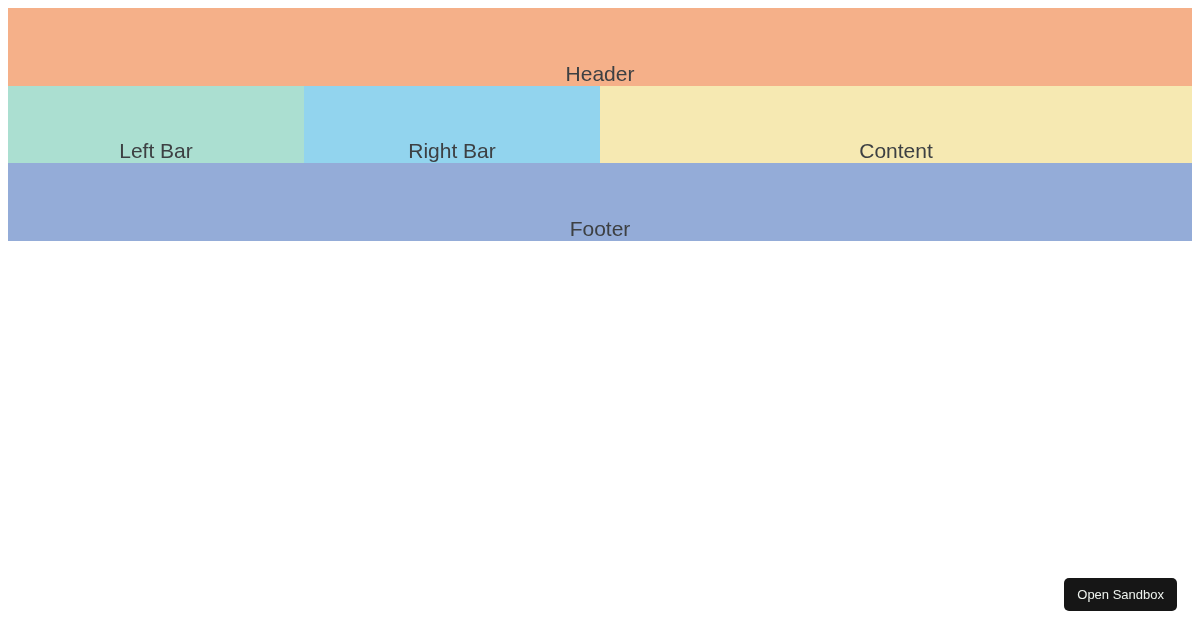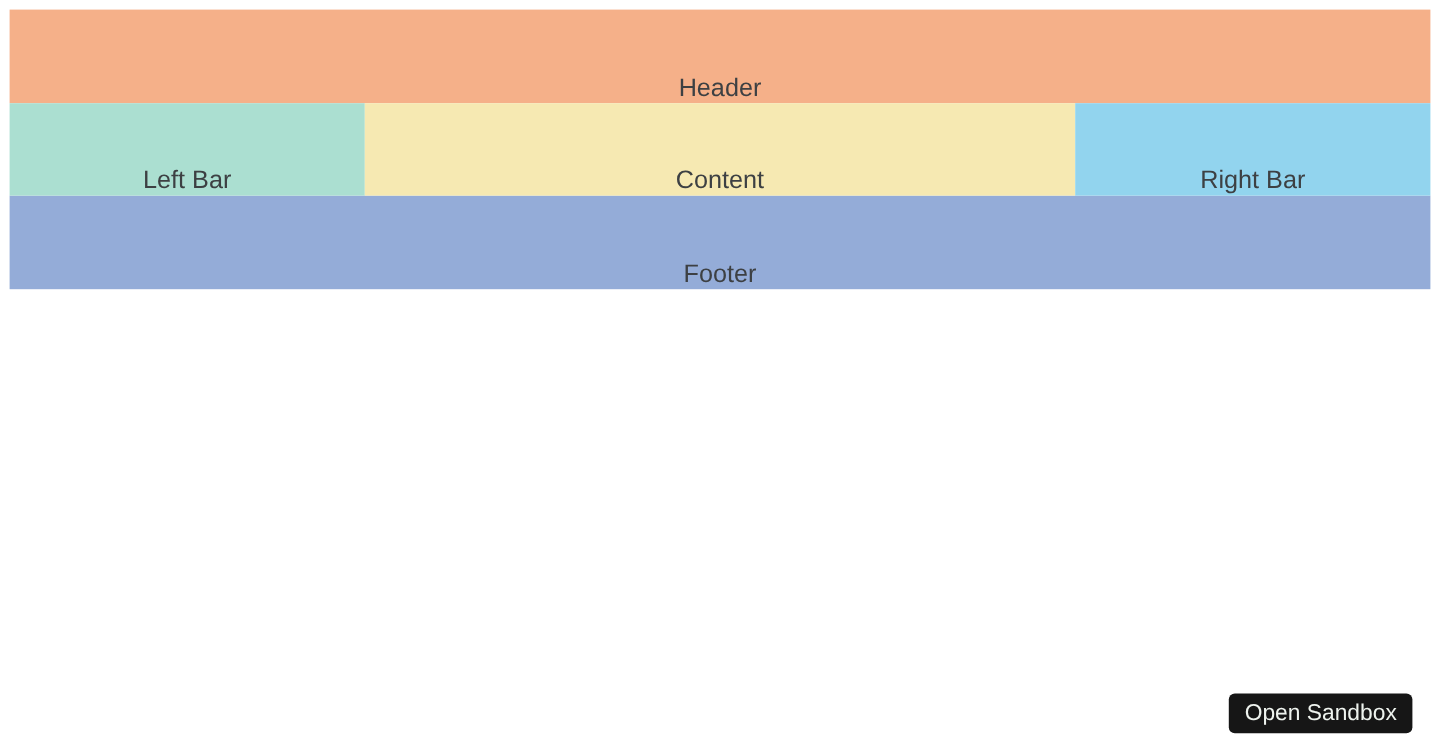--- a/index.html
+++ b/index.html
@@ -40,47 +40,47 @@
   .row-footer { height: 78px; }
   .open-sandbox-btn {
     position: absolute;
     right: 23px;
     bottom: 19px;
     height: 33px;
     padding: 0 13px;
     border: none;
     border-radius: 5px;
     font-family: "Liberation Sans", sans-serif;
-    font-size: 19px;
+    font-size: 13px;
     line-height: 33px;
     cursor: pointer;
   }
 </style>
 </head>
 <body>
 
 <div class="page">
 
   <div class="layout">
 
     <div class="section row-header" style="background: rgb(245, 176, 137);">
       <span>Header</span>
     </div>
 
     <div class="row-middle">
       <div class="section col-left" style="background: rgb(171, 223, 209);">
         <span>Left Bar</span>
       </div>
 
+      <div class="section col-right" style="background: rgb(146, 212, 238);">
+        <span>Right Bar</span>
+      </div>
+
       <div class="section col-center" style="background: rgb(246, 233, 178);">
         <span>Content</span>
-      </div>
-
-      <div class="section col-right" style="background: rgb(146, 212, 238);">
-        <span>Right Bar</span>
       </div>
     </div>
 
     <div class="section row-footer" style="background: rgb(148, 172, 216);">
       <span>Footer</span>
     </div>
 
   </div>
 
   <button class="open-sandbox-btn" style="background: rgb(22, 22, 22); color: rgb(238, 243, 238);">Open Sandbox</button>

